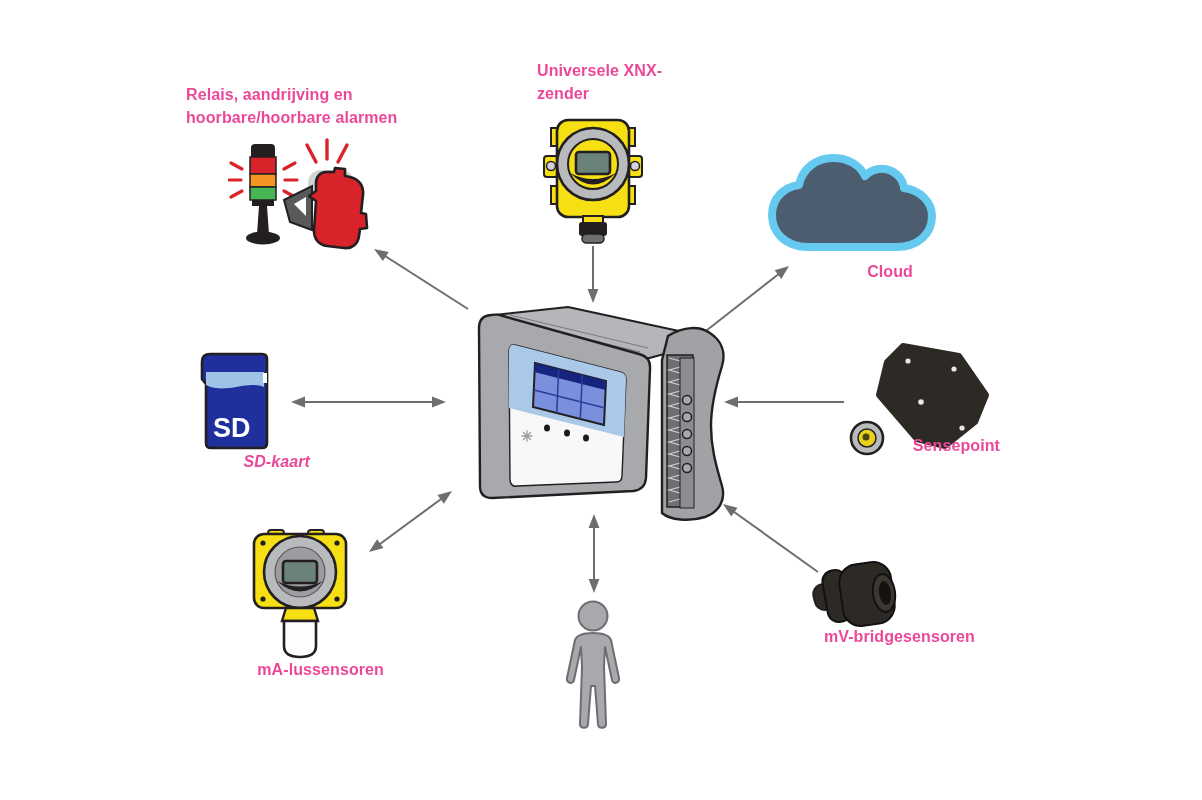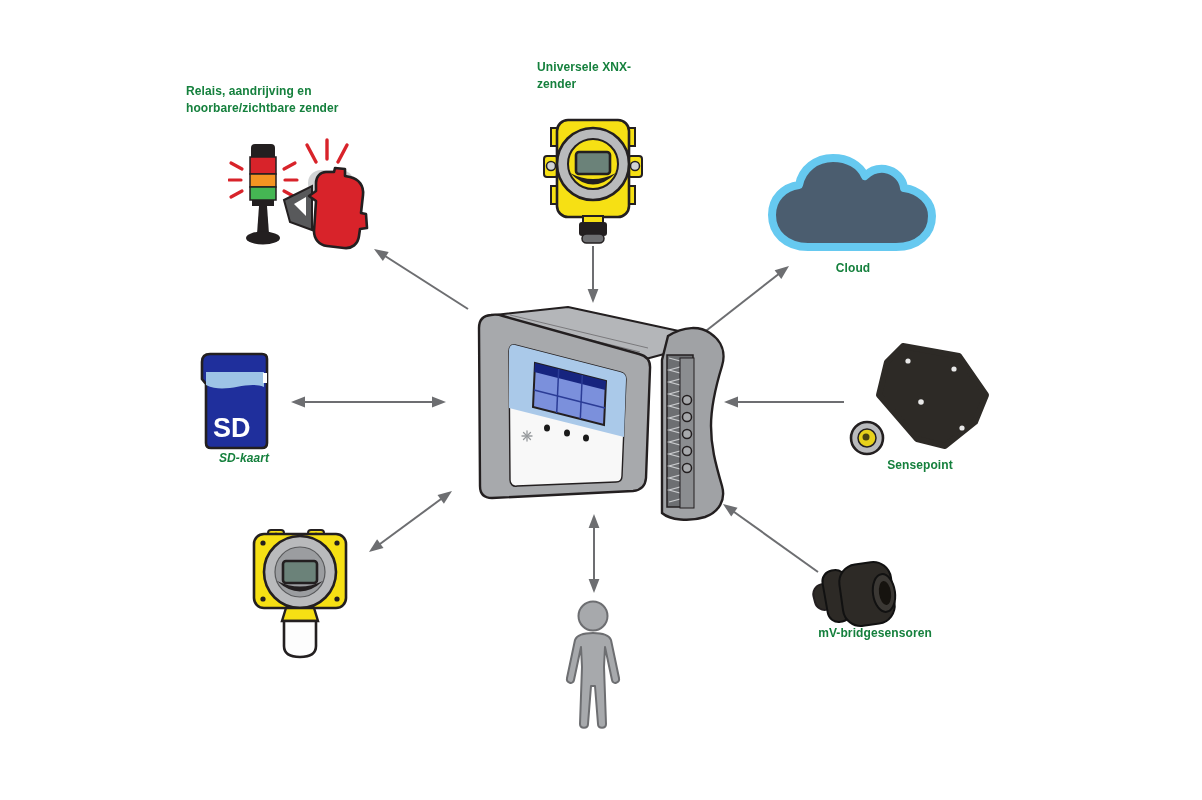--- a/index.html
+++ b/index.html
@@ -1,22 +1,22 @@
 <!DOCTYPE html>
 <html><head>
 <meta charset="utf-8">
 <style>
   html,body{margin:0;padding:0;background:#ffffff;}
   .canvas{position:relative;width:1202px;height:800px;background:#ffffff;overflow:hidden;
           font-family:"Liberation Sans",sans-serif;}
   .layer{position:absolute;left:0;top:0;}
   .node-icon{position:absolute;}
-  .node-label{position:absolute;font-weight:bold;font-size:12px;color:#15803d;
+  .node-label{position:absolute;font-weight:bold;font-size:16px;color:#ec4899;
               white-space:pre-line;line-height:1.45;letter-spacing:0.1px;}
-  .center{text-align:center;}
+  .center{text-align:right;}
 </style>
 </head>
 <body>
 
 <div class="canvas">
 
   <svg id="arrows" class="layer" width="1202" height="800">
       <line x1="468" y1="309" x2="382.2606376538604" y2="254.27274743863427" stroke="#6d6e71" stroke-width="2"></line>
       <polygon points="374,249 388.7063023798643,251.98071640918712 382.89551948830814,261.08427627262506" fill="#6d6e71"></polygon>
       <line x1="593" y1="246" x2="593" y2="293.2" stroke="#6d6e71" stroke-width="2"></line>
@@ -32,21 +32,21 @@
       <polygon points="369,552 377.083114199089,539.3578773600125 383.4789292775898,548.0603798438742" fill="#6d6e71"></polygon>
       <polygon points="452,491 443.916885800911,503.6421226399876 437.5210707224102,494.9396201561257" fill="#6d6e71"></polygon>
       <line x1="594" y1="523.8" x2="594" y2="583.2" stroke="#6d6e71" stroke-width="2"></line>
       <polygon points="594,593 588.6,579 599.4,579" fill="#6d6e71"></polygon>
       <polygon points="594,514 599.4,528 588.6,528" fill="#6d6e71"></polygon>
       <line x1="818" y1="572" x2="730.9689162775948" y2="509.7040663881731" stroke="#6d6e71" stroke-width="2"></line>
       <polygon points="723,504 737.5272231002511,507.75763076891957 731.2411091214481,516.5397017687178" fill="#6d6e71"></polygon>
     </svg>
 
   <div class="node-label" style="left:186px;top:83px;width:280px;">Relais, aandrijving en
-hoorbare/zichtbare zender</div>
+hoorbare/hoorbare alarmen</div>
   <svg class="node-icon" style="left:228px;top:136px;" width="150" height="130" viewBox="0 0 150 130">
 
     <g>
       <path d="M23 21 L23 12 Q23 8 27 8 L43 8 Q47 8 47 12 L47 21 Z" fill="#231f20"></path>
       <rect x="22" y="21" width="26" height="17" fill="#d8232a" stroke="#231f20" stroke-width="1.5"></rect>
       <rect x="22" y="38" width="26" height="13" fill="#f49422" stroke="#231f20" stroke-width="1.5"></rect>
       <rect x="22" y="51" width="26" height="13" fill="#45b653" stroke="#231f20" stroke-width="1.5"></rect>
       <rect x="24" y="64" width="22" height="6" fill="#231f20"></rect>
       <path d="M31 70 L39 70 L41 98 L29 98 Z" fill="#231f20"></path>
       <ellipse cx="35" cy="102" rx="17" ry="6.5" fill="#231f20"></ellipse>
@@ -173,41 +173,42 @@
     <g fill="#e8e8e8">
       <circle cx="63" cy="21" r="2.6"></circle>
         <circle cx="109" cy="29" r="2.6"></circle>
       <circle cx="117" cy="88" r="2.6"></circle>
         <circle cx="76" cy="62" r="2.8"></circle>
     </g>
     <circle cx="22" cy="98" r="16" fill="#b9babc" stroke="#231f20" stroke-width="2.6"></circle>
     <circle cx="22" cy="98" r="9" fill="#e8d21b" stroke="#231f20" stroke-width="1.5"></circle>
     <circle cx="21" cy="97" r="3.5" fill="#4a4413"></circle>
   </svg>
-  <div class="node-label center" style="left:840px;top:457px;width:160px;">Sensepoint</div>
+  <div class="node-label center" style="left:840px;top:434px;width:160px;">Sensepoint</div>
 
   <svg class="node-icon" style="left:246px;top:528px;" width="110" height="135" viewBox="0 0 110 135">
     <rect x="22" y="2" width="16" height="12" rx="3" fill="#f6e014" stroke="#231f20" stroke-width="2"></rect>
     <rect x="62" y="2" width="16" height="12" rx="3" fill="#f6e014" stroke="#231f20" stroke-width="2"></rect>
     <circle cx="30" cy="8" r="2.6" fill="none" stroke="#231f20" stroke-width="1.4"></circle>
     <circle cx="70" cy="8" r="2.6" fill="none" stroke="#231f20" stroke-width="1.4"></circle>
     <rect x="8" y="6" width="92" height="74" rx="10" fill="#f6e014" stroke="#231f20" stroke-width="2.6"></rect>
     <g fill="#231f20">
       <circle cx="17" cy="15" r="2.6"></circle>
         <circle cx="91" cy="15" r="2.6"></circle>
       <circle cx="17" cy="71" r="2.6"></circle>
         <circle cx="91" cy="71" r="2.6"></circle>
     </g>
     <circle cx="54" cy="44" r="36" fill="#b9babc" stroke="#231f20" stroke-width="2.6"></circle>
     <circle cx="54" cy="44" r="25" fill="#9b9da0" stroke="#58595b" stroke-width="1.2"></circle>
     <path d="M31 53 Q54 74 77 53 Q54 64 31 53 Z" fill="#231f20"></path>
     <rect x="37" y="33" width="34" height="22" rx="3" fill="#6b8279" stroke="#231f20" stroke-width="2.6"></rect>
     <path d="M40 80 L68 80 L72 93 L36 93 Z" fill="#f6e014" stroke="#231f20" stroke-width="2.4"></path>
     <path d="M38 93 L70 93 L70 118 Q70 129 54 129 Q38 129 38 118 Z" fill="#fdfdfd" stroke="#231f20" stroke-width="2.6"></path>
   </svg>
+  <div class="node-label center" style="left:216px;top:658px;width:168px;">mA-lussensoren</div>
 
   <svg class="node-icon" style="left:556px;top:598px;" width="75" height="135" viewBox="0 0 75 135">
     <circle cx="37" cy="18" r="14.5" fill="#a7a9ac" stroke="#6d6e71" stroke-width="2"></circle>
     <path d="M37 35 C29 35 21 37 19 42 L11 80 C10 85 17 87 18 82 L25 49 L26 69
              L24 126 C24 131 32 131 32 126 L35 88 L39 88 L42 126 C42 131 50 131 50 126
              L48 69 L49 49 L56 82 C57 87 64 85 63 80 L55 42 C53 37 45 35 37 35 Z" fill="#a7a9ac" stroke="#6d6e71" stroke-width="2" stroke-linejoin="round"></path>
   </svg>
 
   <svg class="node-icon" style="left:812px;top:556px;" width="95" height="78" viewBox="0 0 95 78">
     <rect x="2" y="28" width="20" height="26" rx="10" fill="#2d2a26" stroke="#231f20" stroke-width="2" transform="rotate(-14 12 41)"></rect>

